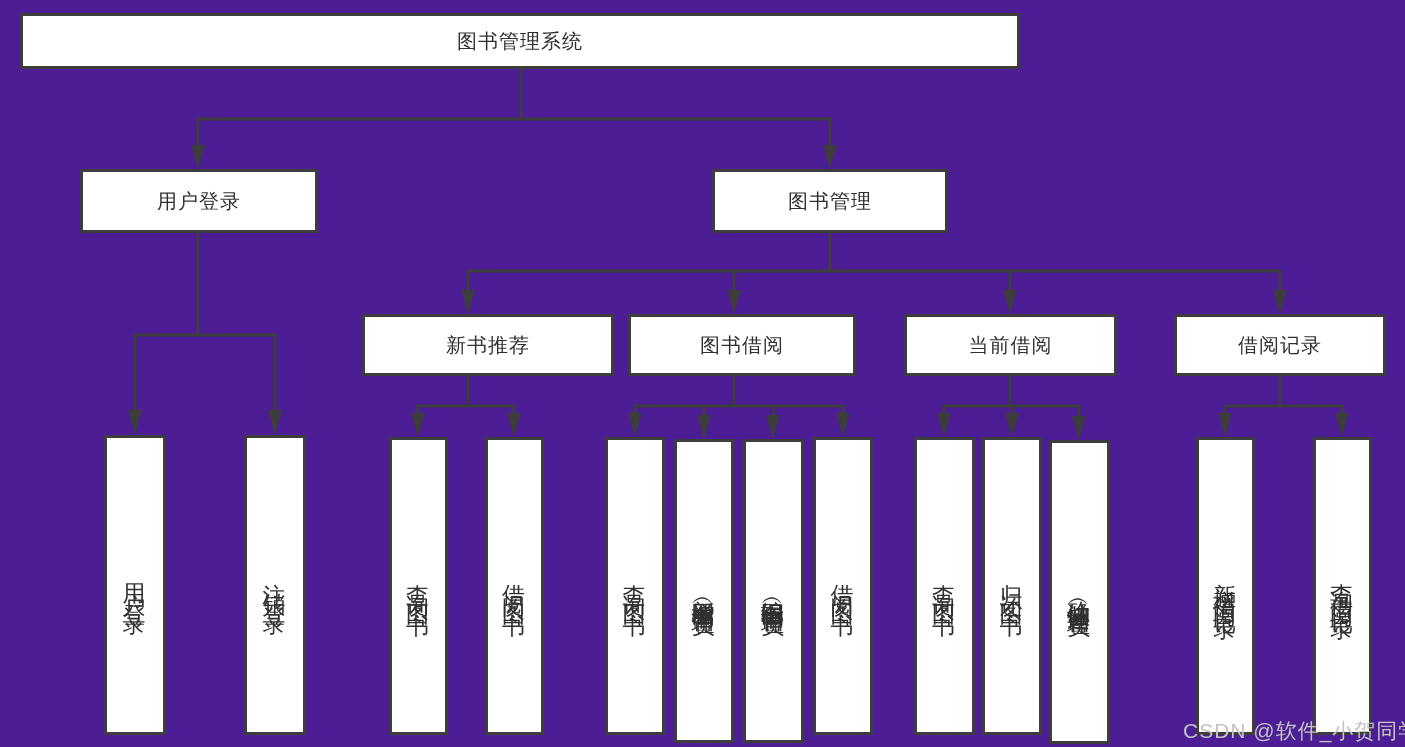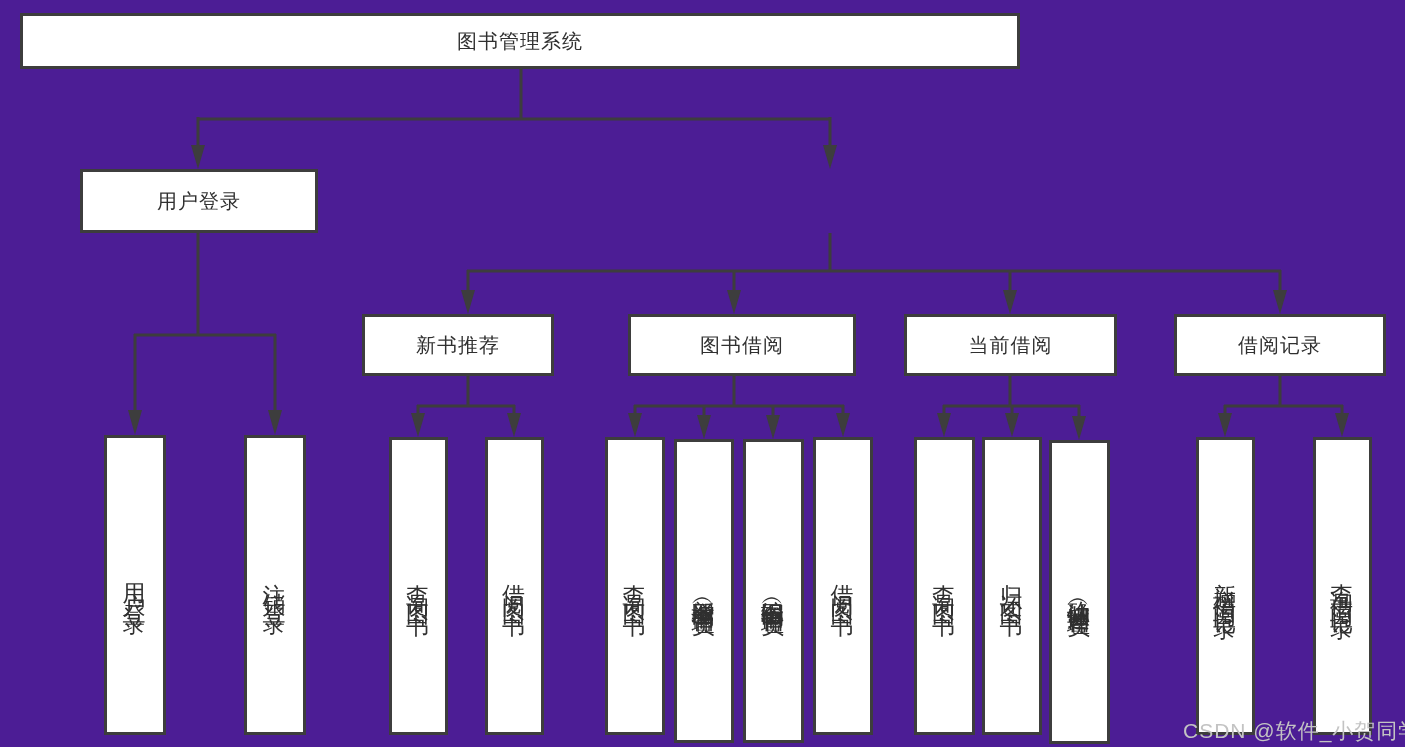--- a/index.html
+++ b/index.html
@@ -87,22 +87,25 @@
     </g>
   </svg>
 
   <div class="box" style="left:20px;top:13px;width:1000px;height:56px;">
     <span class="h-label">图书管理系统</span>
   </div>
 
   <div class="box" style="left:80px;top:169px;width:238px;height:64px;">
     <span class="h-label">用户登录</span>
   </div>
+  <div class="box" style="left:712px;top:169px;width:236px;height:64px;">
+    <span class="h-label">图书管理</span>
+  </div>
 
-  <div class="box" style="left:362px;top:314px;width:192px;height:62px;">
+  <div class="box" style="left:362px;top:314px;width:252px;height:62px;">
     <span class="h-label">新书推荐</span>
   </div>
   <div class="box" style="left:628px;top:314px;width:228px;height:62px;">
     <span class="h-label">图书借阅</span>
   </div>
   <div class="box" style="left:904px;top:314px;width:213px;height:62px;">
     <span class="h-label">当前借阅</span>
   </div>
   <div class="box" style="left:1174px;top:314px;width:212px;height:62px;">
     <span class="h-label">借阅记录</span>

